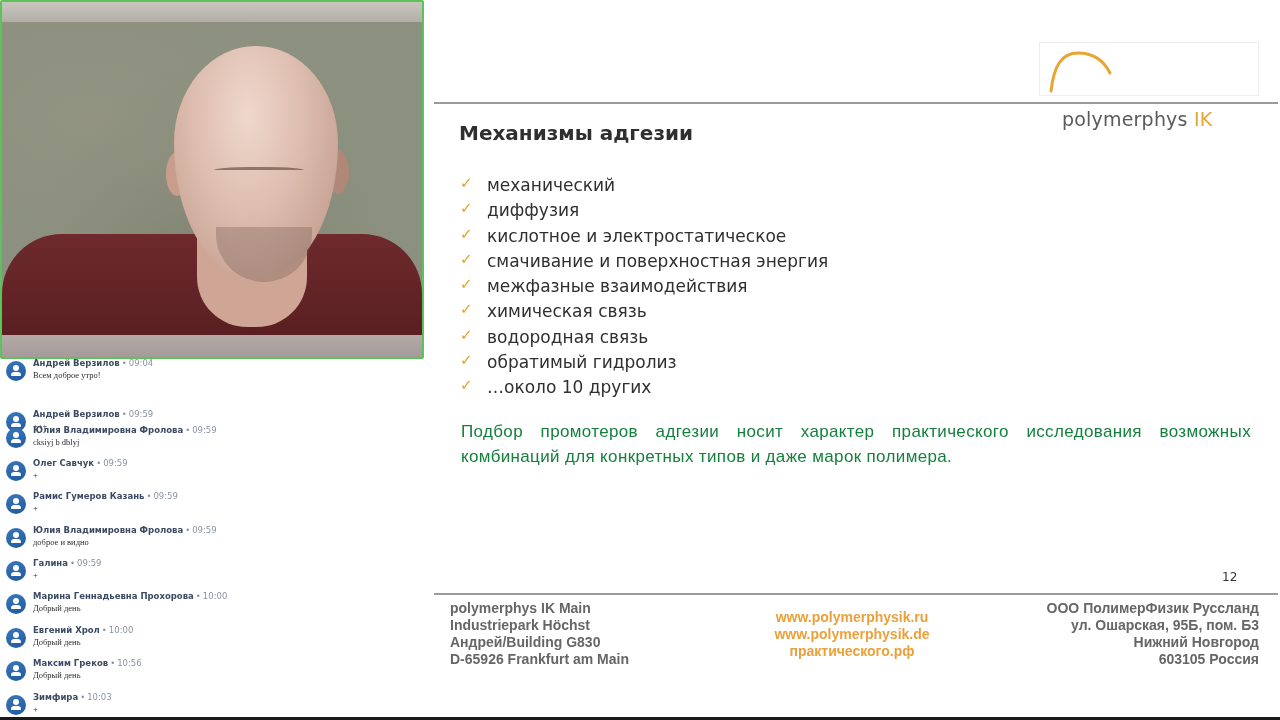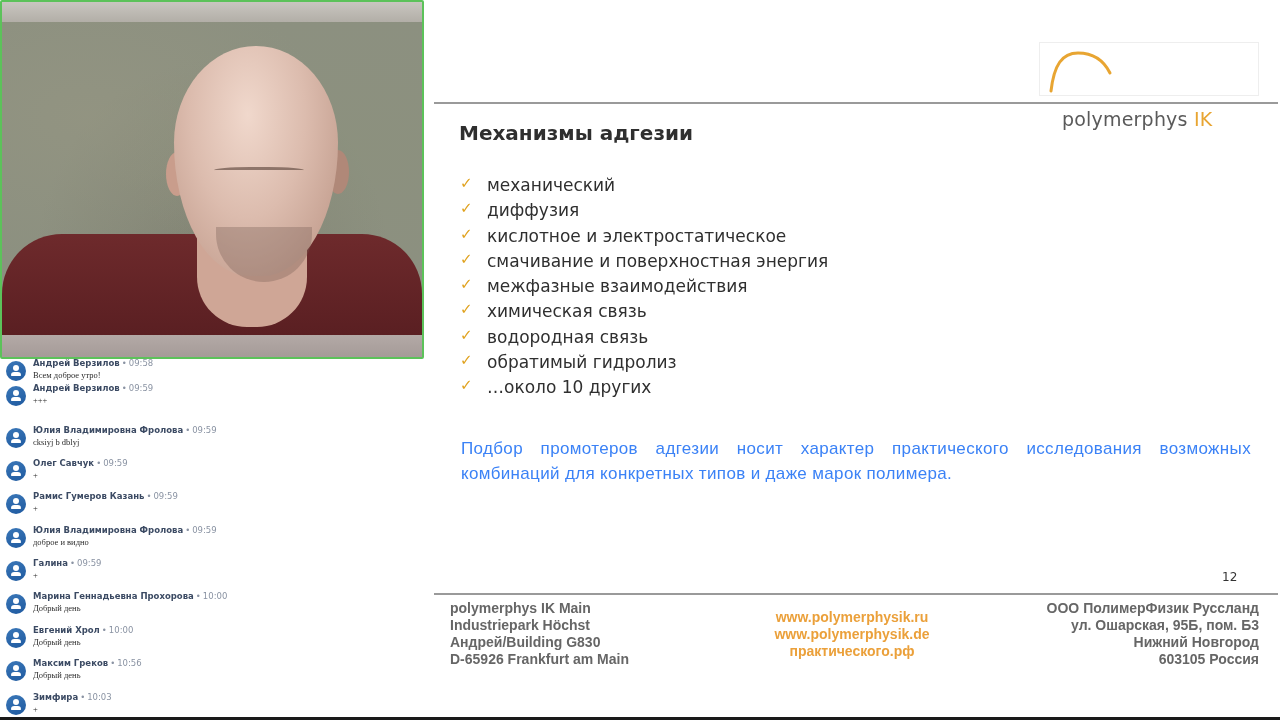--- a/index.html
+++ b/index.html
@@ -107,22 +107,22 @@
     .bullets { position: absolute; left: 28px; top: 173px; }
     .bullet { position: relative; height: 25.3px; white-space: nowrap; }
     .bullet .check {
       position: absolute; left: 0; top: 2px; width: 14px; height: 16px; color: #e0a21e; font-size: 15px; line-height: 16px;
     }
     .bullet .label {
       position: absolute; left: 27px; top: 1px; font-size: 17px; line-height: 22px; color: #2f2f2f;
       font-family: "DejaVu Sans", sans-serif;
     }
     .paragraph {
-      position: absolute; left: 29px; top: 436px; width: 790px;
-      font-size: 17px; line-height: 25px; color: #3b82f6; text-align: justify;
+      position: absolute; left: 29px; top: 419px; width: 790px;
+      font-size: 17px; line-height: 25px; color: #15803d; text-align: justify;
       font-family: "Liberation Sans", sans-serif;
       letter-spacing: 0.35px;
     }
     .page-num { position: absolute; left: 790px; top: 570px; font-size: 12px; color: #333; }
     .rule-bottom { position: absolute; left: 2px; top: 593px; width: 844px; height: 2px; background: #9a9a9a; }
     .foot-left {
       position: absolute; left: 18px; top: 600px; font-family: "Liberation Sans", sans-serif;
       font-weight: bold; font-size: 14px; line-height: 17px; color: #666;
     }
     .foot-mid {
@@ -149,24 +149,24 @@
     <div class="ear-r"></div>
     <div class="head"></div>
     <div class="eyes"></div>
     <div class="beard"></div>
     <div class="bottombar"></div>
   </div>
 
   <div class="chat">
     <div class="msg" style="top:-3px">
       <div class="avatar"></div>
-      <div class="head-line"><span class="name">Андрей Верзилов</span><span class="dot">•</span><span class="time">09:58</span></div>
+      <div class="head-line"><span class="name">Андрей Верзилов</span><span class="dot">•</span><span class="time">09:04</span></div>
       <div class="text">Всем доброе утро!</div>
     </div>
-    <div class="msg" style="top:22px">
+    <div class="msg" style="top:48px">
       <div class="avatar"></div>
       <div class="head-line"><span class="name">Андрей Верзилов</span><span class="dot">•</span><span class="time">09:59</span></div>
       <div class="text">+++</div>
     </div>
     <div class="msg" style="top:64px">
       <div class="avatar"></div>
       <div class="head-line"><span class="name">Юлия Владимировна Фролова</span><span class="dot">•</span><span class="time">09:59</span></div>
       <div class="text">cksiyj b dblyj</div>
     </div>
     <div class="msg" style="top:97px">

